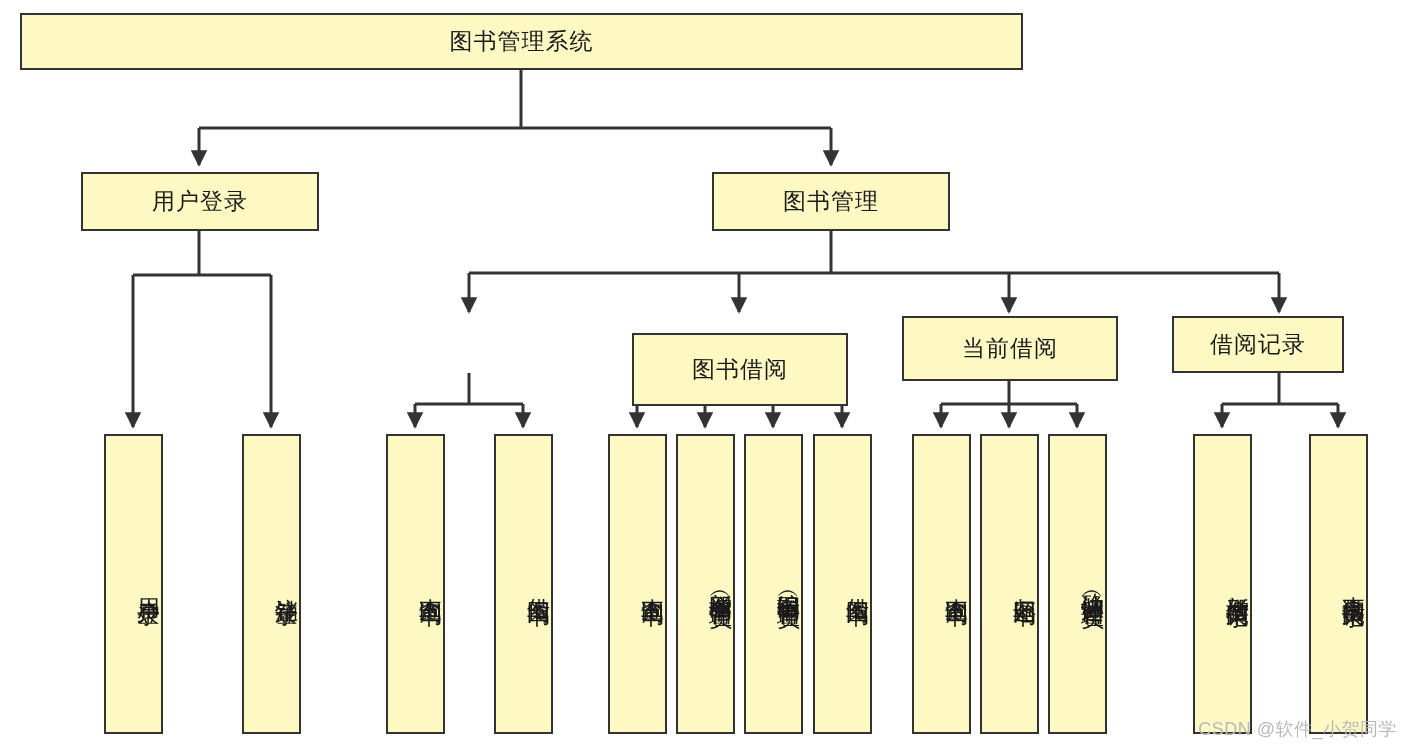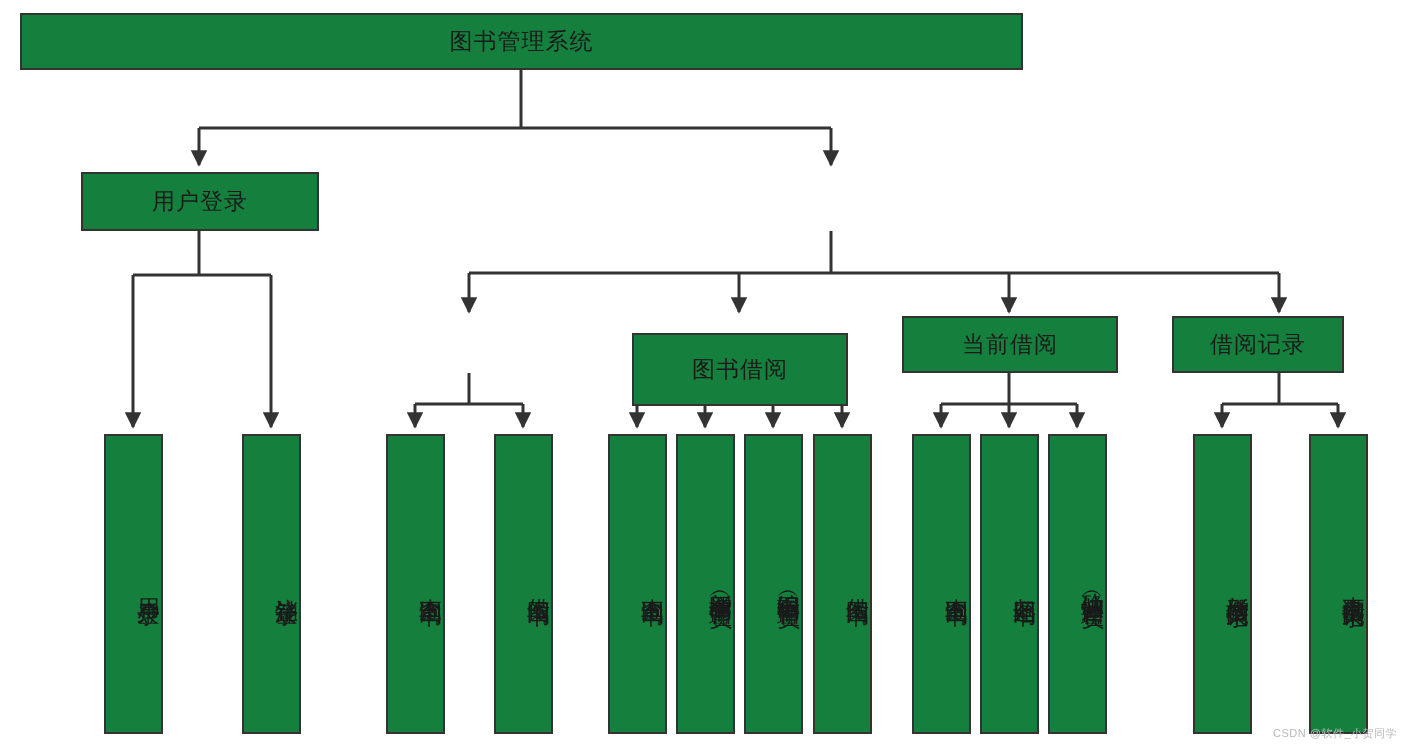--- a/index.html
+++ b/index.html
@@ -18,21 +18,21 @@
   #edges {
     position: absolute;
     left: 0; top: 0;
     width: 1405px;
     height: 747px;
     pointer-events: none;
   }
   .node {
     position: absolute;
     border: 2px solid #333333;
-    background: #15803d;
+    background: #fef9c3;
     display: flex;
     align-items: center;
     justify-content: center;
     color: #1a1a1a;
     z-index: 2;
   }
   .node.horiz {
     font-size: 23px;
     letter-spacing: 1px;
   }
@@ -48,21 +48,21 @@
   }
   .node .label {
     display: block;
     white-space: pre-line;
     text-align: center;
   }
   .watermark {
     position: absolute;
     right: 8px;
     bottom: 6px;
-    font-size: 11px;
+    font-size: 18px;
     color: #b9b9b9;
     letter-spacing: 0.5px;
     z-index: 5;
     white-space: nowrap;
   }
 </style>
 </head>
 <body>
 
 <div id="canvas">
@@ -117,25 +117,28 @@
     </g>
   </svg>
 
   <div class="node horiz" style="left:20px; top:13px; width:1003px; height:57px;">
     <span class="label">图书管理系统</span>
   </div>
 
   <div class="node horiz" style="left:81px; top:172px; width:238px; height:59px;">
     <span class="label">用户登录</span>
   </div>
+  <div class="node horiz" style="left:712px; top:172px; width:238px; height:59px;">
+    <span class="label">图书管理</span>
+  </div>
 
   <div class="node horiz" style="left:632px; top:324px; width:216px; height:73px;margin-top:9px;">
     <span class="label">图书借阅</span>
   </div>
-  <div class="node horiz" style="left:902px; top:316px; width:216px; height:57px;">
+  <div class="node horiz" style="left:902px; top:316px; width:216px; height:65px;">
     <span class="label">当前借阅</span>
   </div>
   <div class="node horiz" style="left:1172px; top:316px; width:172px; height:57px;">
     <span class="label">借阅记录</span>
   </div>
 
   <div class="node vert" style="left:104px; top:434px; width:59px; height:300px;">
     <span class="label">用户登录</span>
   </div>
   <div class="node vert" style="left:242px; top:434px; width:59px; height:300px;">

